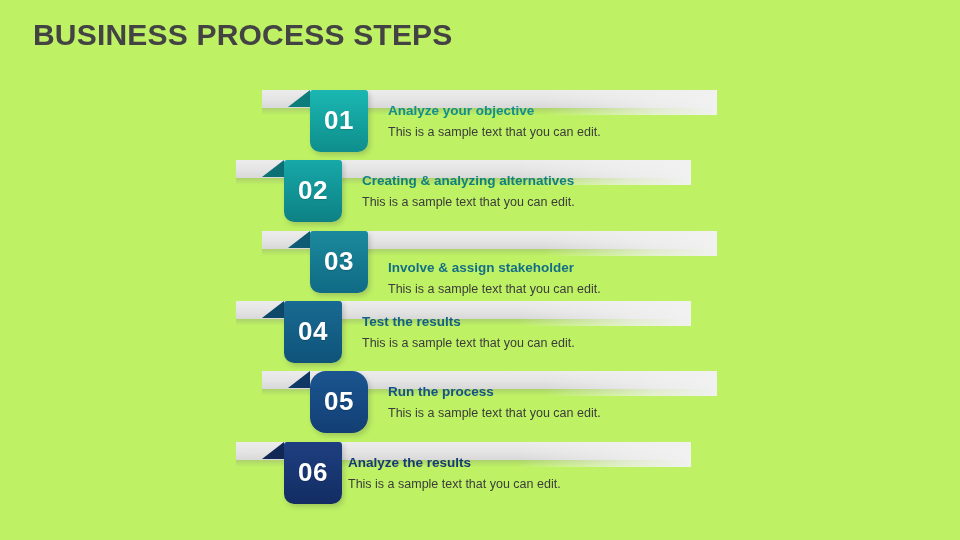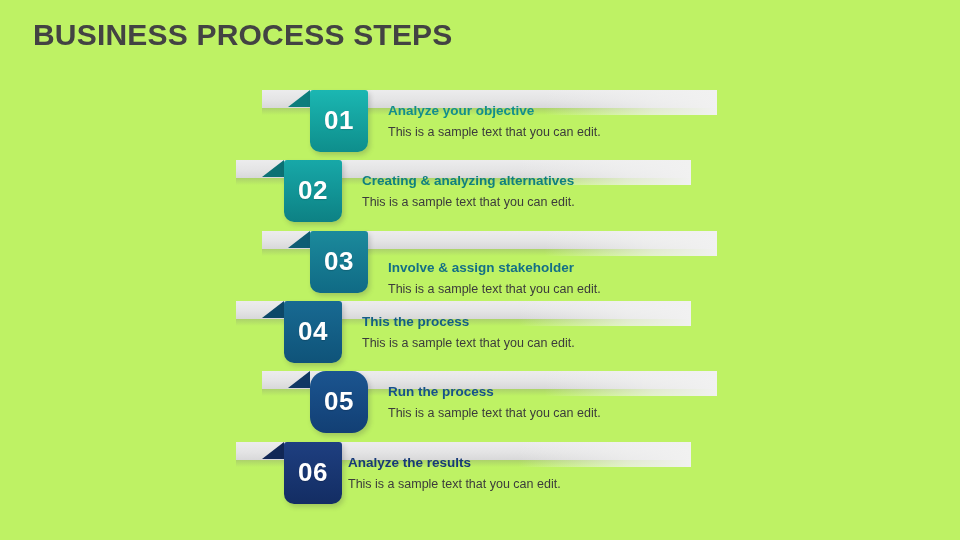--- a/index.html
+++ b/index.html
@@ -184,21 +184,21 @@
       <div class="step" style="left: 0px; top: 301px;">
         <div class="ribbon" style="left: 236px;"></div>
         <div class="ribbon-fade" style="left: 236px;"></div>
         <div class="tail" style="left: 262px;">
           <i style="border-color: transparent transparent rgb(13, 72, 104);"></i>
         </div>
         <div class="badge" style="left: 284px; background: linear-gradient(rgb(24, 106, 146) 0%, rgb(15, 83, 121) 100%);">
           <div class="badge-num">04</div>
         </div>
         <div class="step-text" style="left: 362px;">
-          <div class="step-title" style="color: rgb(19, 95, 133);">This the process</div>
+          <div class="step-title" style="color: rgb(19, 95, 133);">Test the results</div>
           <div class="step-sub">This is a sample text that you can edit.</div>
         </div>
       </div>
       <div class="step" style="left: 0px; top: 371px;">
         <div class="ribbon" style="left: 262px;"></div>
         <div class="ribbon-fade" style="left: 262px;"></div>
         <div class="tail" style="left: 288px;">
           <i style="border-color: transparent transparent rgb(16, 56, 100);"></i>
         </div>
         <div class="badge" style="left: 310px; background: linear-gradient(rgb(27, 85, 144) 0%, rgb(18, 63, 116) 100%); border-radius: 16px;">

